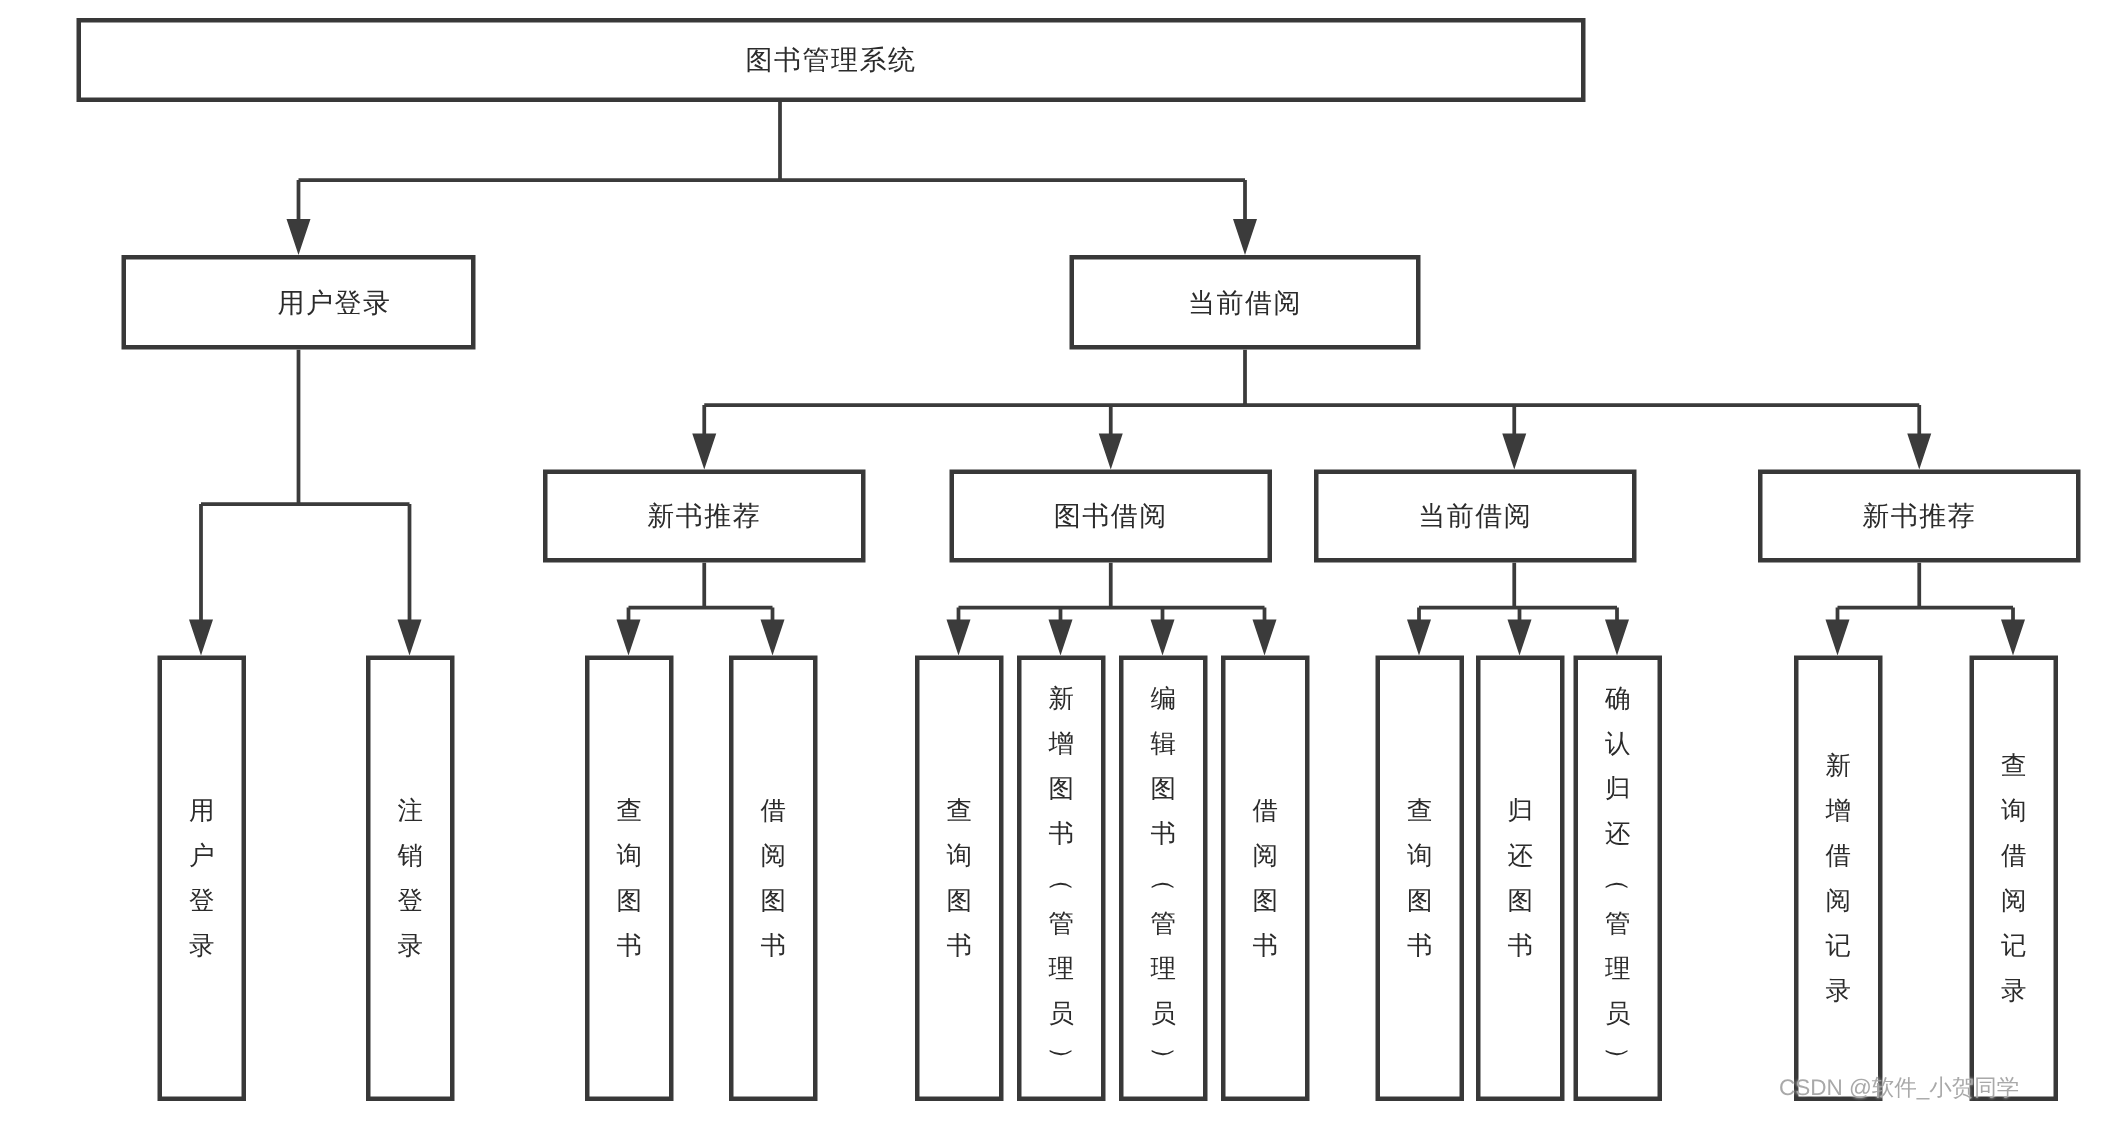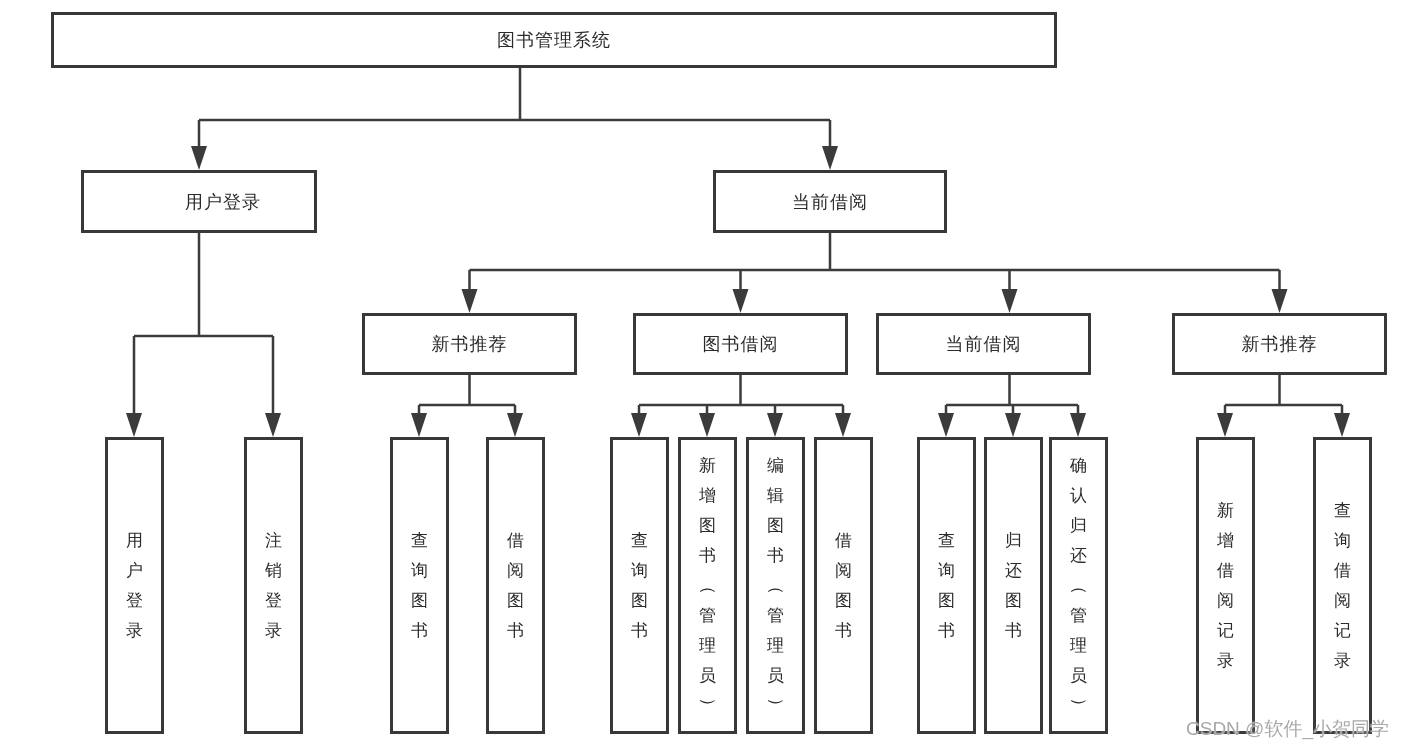--- a/index.html
+++ b/index.html
@@ -54,21 +54,21 @@
   .lf-0{left:105px;}  .lf-1{left:244px;}
   .lf-2{left:390px;}  .lf-3{left:486px;}
   .lf-4{left:610px;}  .lf-5{left:678px;}
   .lf-6{left:746px;}  .lf-7{left:814px;}
   .lf-8{left:917px;}  .lf-9{left:984px;}
   .lf-10{left:1049px;}
   .lf-11{left:1196px;} .lf-12{left:1313px;}
   .watermark{
     position:absolute;
     left:1186px;top:716px;
-    font-size:19px;
+    font-size:15px;
     color:var(--watermark);
     text-shadow:0 0 2px #ffffff;
     white-space:nowrap;
     z-index:3;
   }
 </style>
 </head>
 <body>
 
 <div class="canvas">

